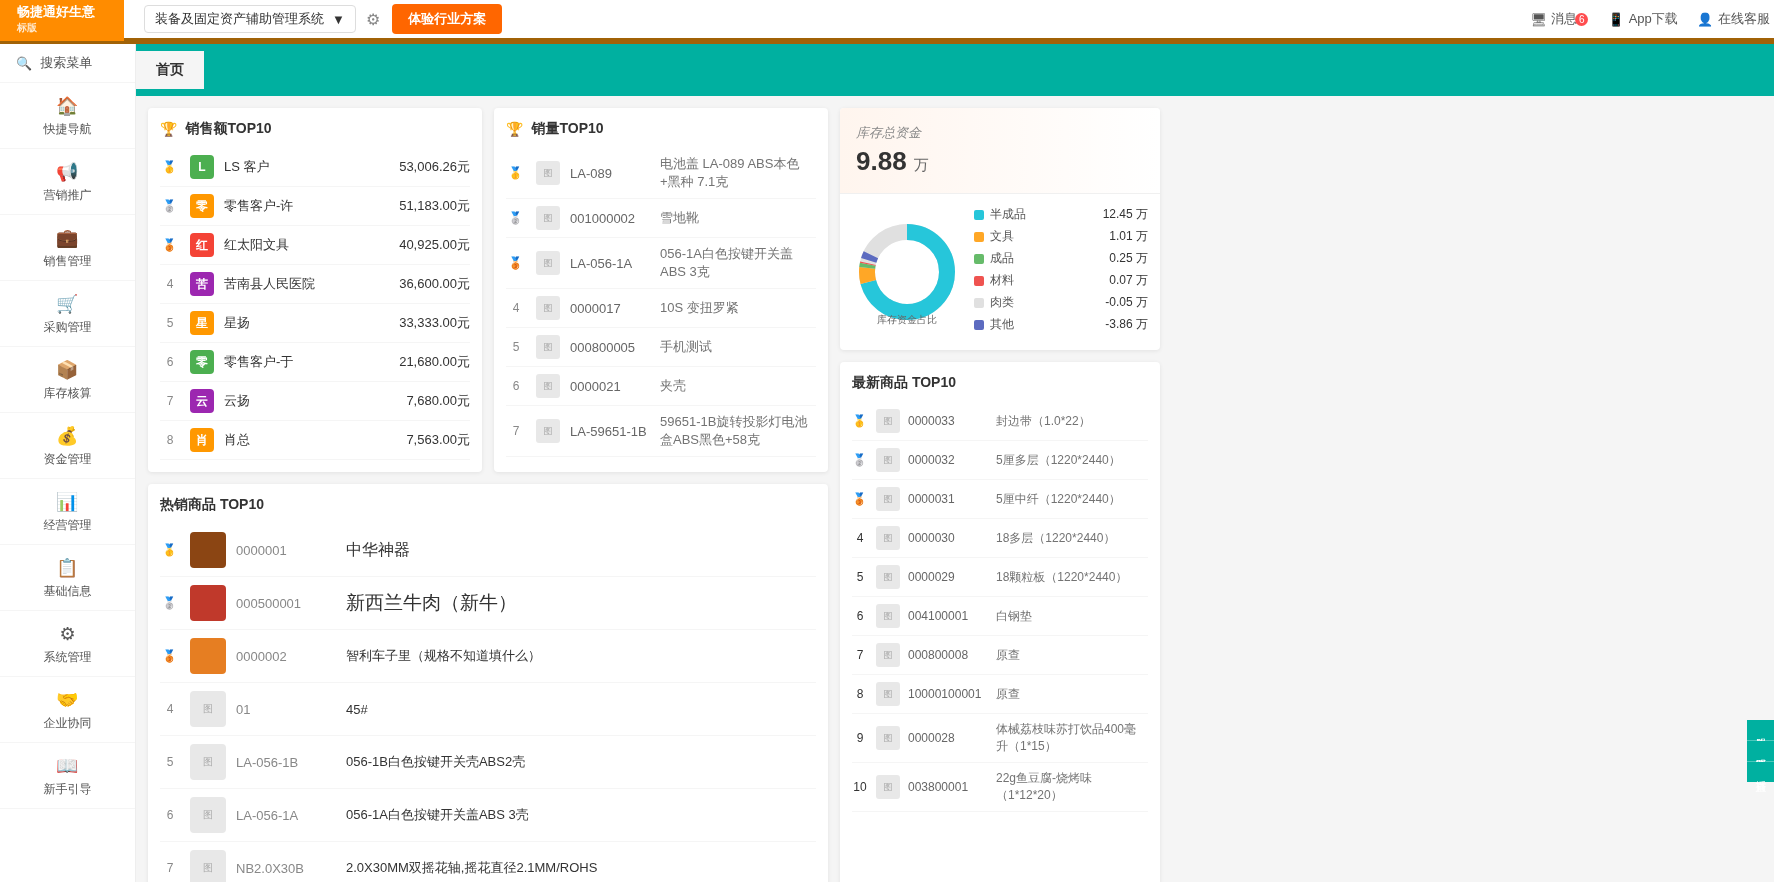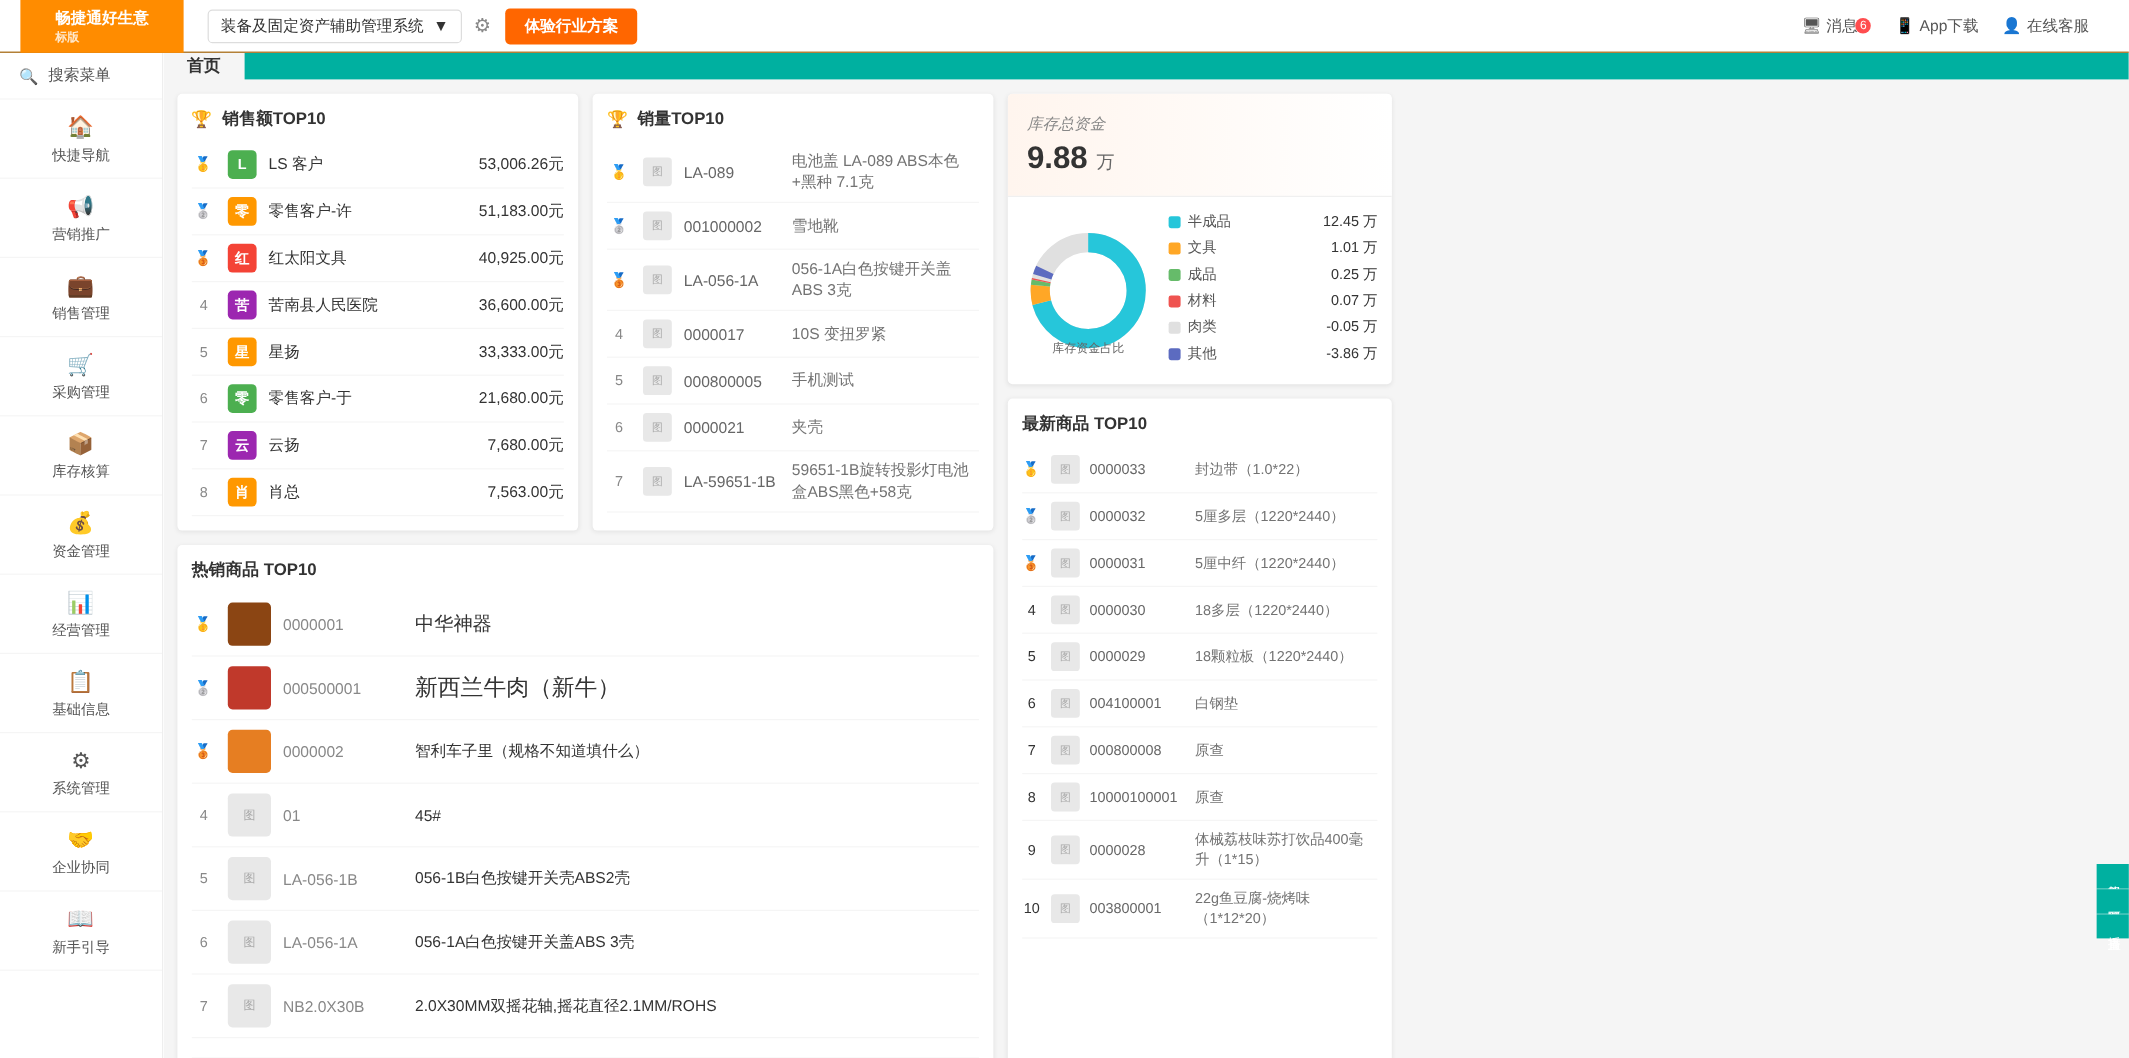--- a/index.html
+++ b/index.html
@@ -4,22 +4,22 @@
   <style>
     * { margin: 0; padding: 0; box-sizing: border-box; }
     body { font-family: 'Microsoft YaHei', sans-serif; font-size: 13px; background: #f5f5f5; width: 1774px; min-height: 882px; overflow: hidden; }
 
     
     .topbar {
       height: 44px;
       background: #fff;
       display: flex;
       align-items: center;
-      border-bottom: 1px solid #a16207;
-      padding: 0 33px;
+      border-bottom: 6px solid #a16207;
+      padding: 0 4px;
       position: fixed;
       top: 0; left: 0; right: 0;
       z-index: 100;
     }
     .brand {
       width: 136px;
       background: #ff8c00;
       height: 44px;
       display: flex;
       align-items: center;
@@ -120,21 +120,21 @@
       margin-top: 44px;
       height: calc(882px - 44px);
       overflow-y: auto;
       background: #f5f5f5;
     }
 
     
     .nav-tabs {
       background: #00b0a0;
       display: flex;
-      height: 22px;
+      height: 52px;
       align-items: center;
     }
     .nav-tab {
       padding: 0 20px;
       height: 38px;
       display: flex;
       align-items: center;
       cursor: pointer;
       color: #fff;
       font-size: 14px;

